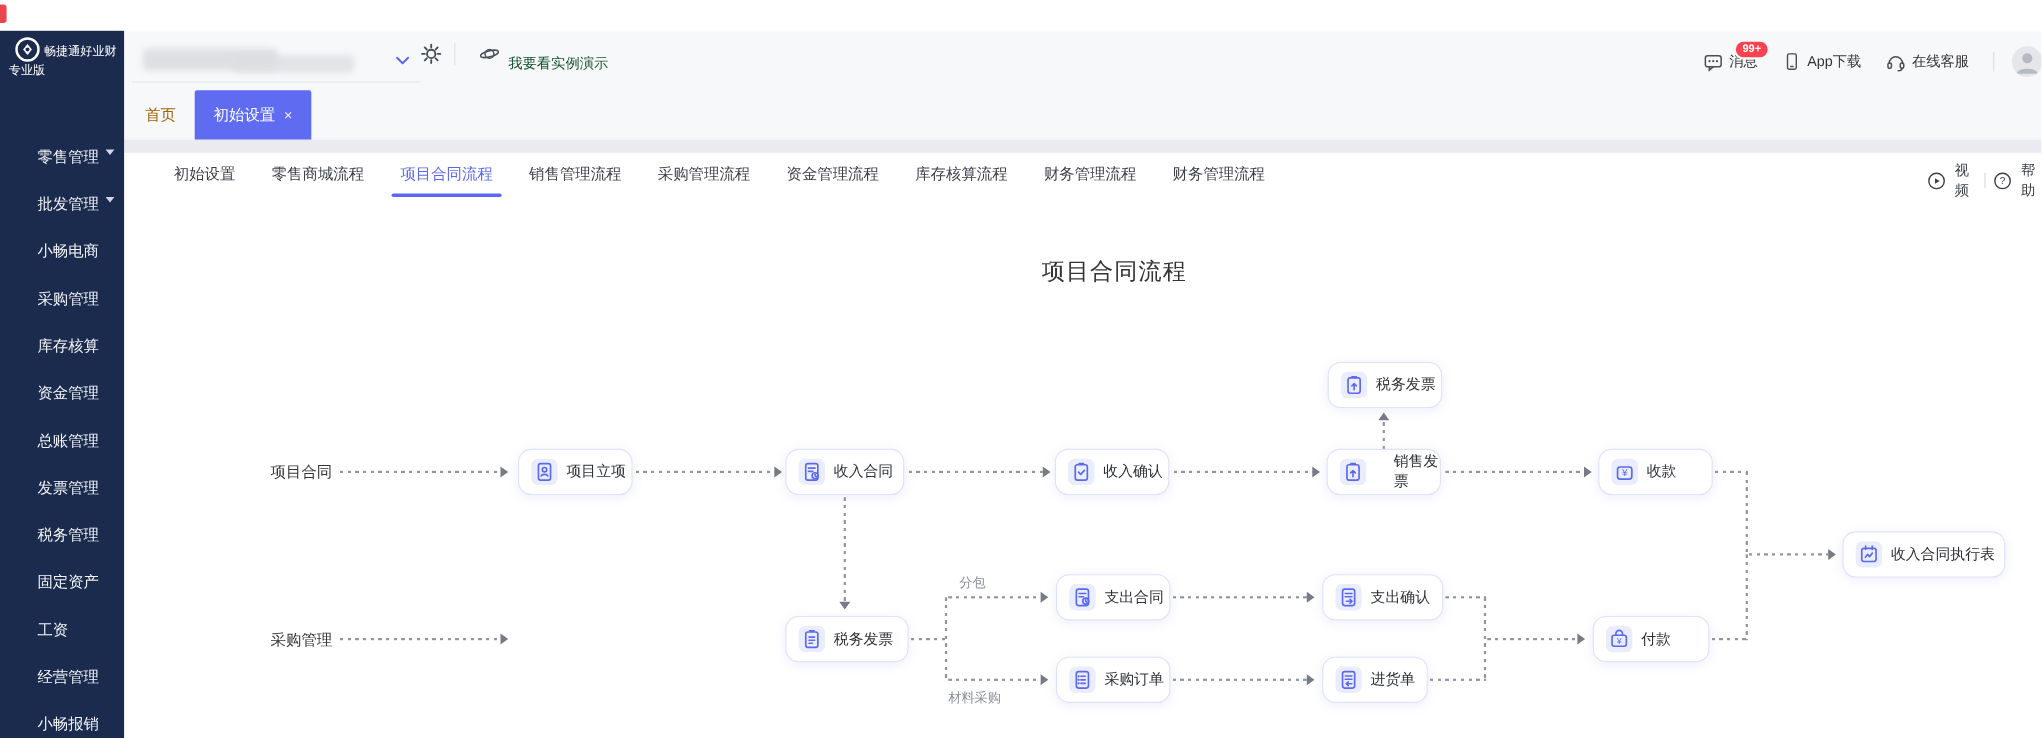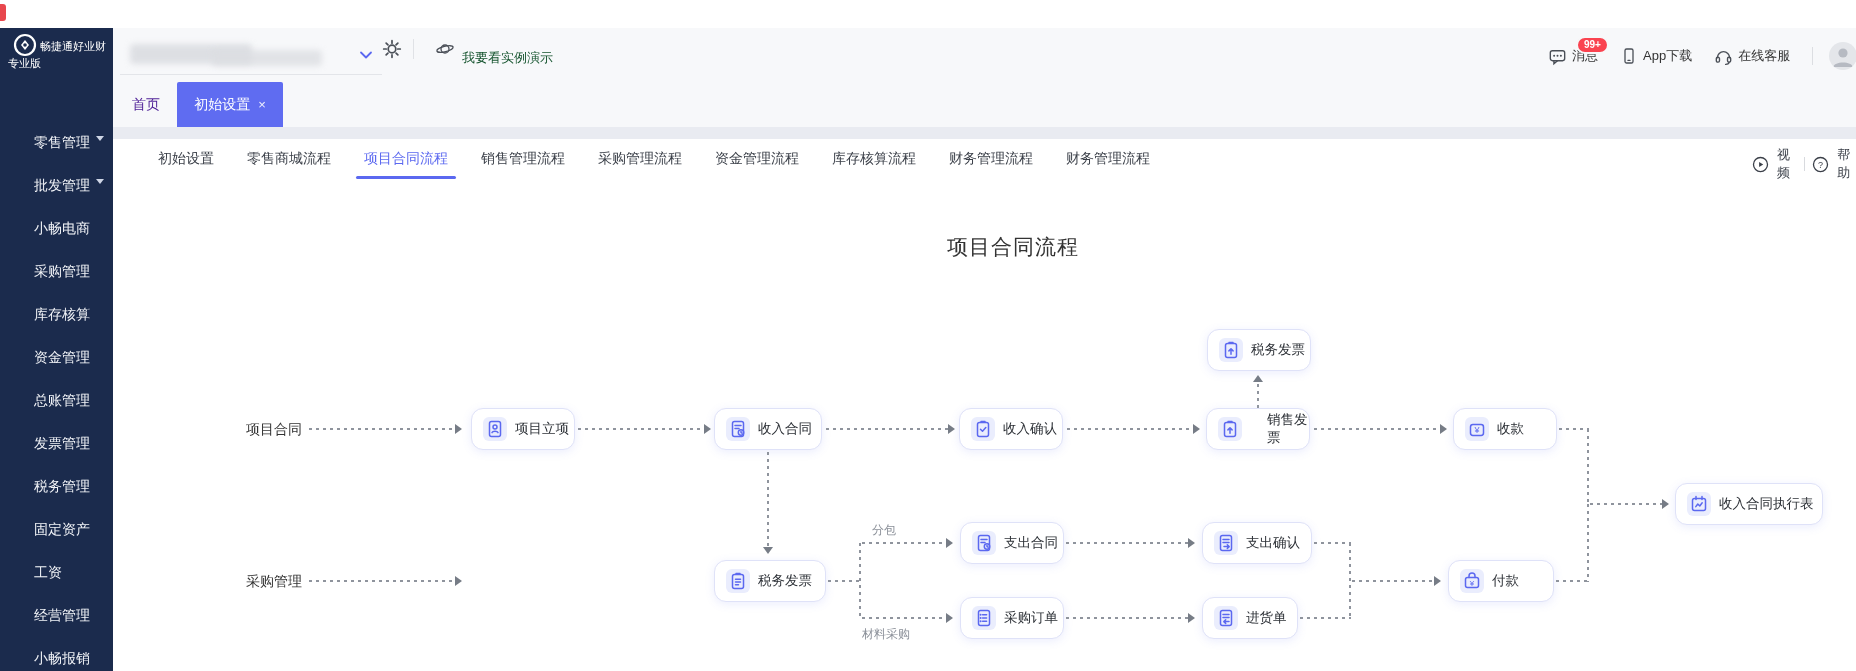--- a/index.html
+++ b/index.html
@@ -32,21 +32,21 @@
   .demo-txt{font-size:13px;color:#14532d;margin-top:17px;}
   .tb-right{position:absolute;left:1435px;top:6px;height:44px;display:flex;align-items:center;}
   .tb-item{display:flex;align-items:center;gap:5px;font-size:13px;color:#333;cursor:pointer;position:relative;margin-right:22px;white-space:nowrap;}
   .badge{position:absolute;left:28px;top:-11px;background:#fa4350;color:#fff;font-size:10px;font-weight:bold;
          padding:1px 6px;border-radius:9px;border:2px solid #f7f8fa;line-height:12px;}
   .tb-sep{width:1px;height:18px;background:#dcdee2;margin:0 16px 0 0;}
   .avatar{width:28px;height:28px;border-radius:50%;background:#e4e6ea;overflow:hidden;flex:none;margin-right:8px;}
 
   
   .tabrow{position:absolute;left:113px;top:82px;width:1743px;height:45px;background:#f7f8fa;}
-  .tab-home{position:absolute;left:19px;top:0;height:45px;line-height:45px;font-size:14px;color:#4c1d95;cursor:pointer;}
+  .tab-home{position:absolute;left:19px;top:0;height:45px;line-height:45px;font-size:14px;color:#a16207;cursor:pointer;}
   .tab-active{position:absolute;left:64px;top:0;width:106px;height:45px;background:#5f6cf1;color:#fff;
               display:flex;align-items:center;justify-content:center;gap:8px;font-size:14px;cursor:pointer;border-radius:2px 2px 0 0;}
   .tab-close{font-size:13px;line-height:13px;cursor:pointer;opacity:.9;}
   .graystrip{position:absolute;left:113px;top:127px;width:1743px;height:12px;background:#e9ebf1;}
 
   
   .panel{position:absolute;left:113px;top:139px;width:1743px;height:532px;background:#fff;}
   .nav{position:absolute;left:158px;top:141px;height:38px;display:flex;gap:33px;}
   .nav-item{position:relative;line-height:34px;font-size:14px;color:#3a3f48;cursor:pointer;white-space:nowrap;}
   .nav-item.active{color:#5b68f0;}

